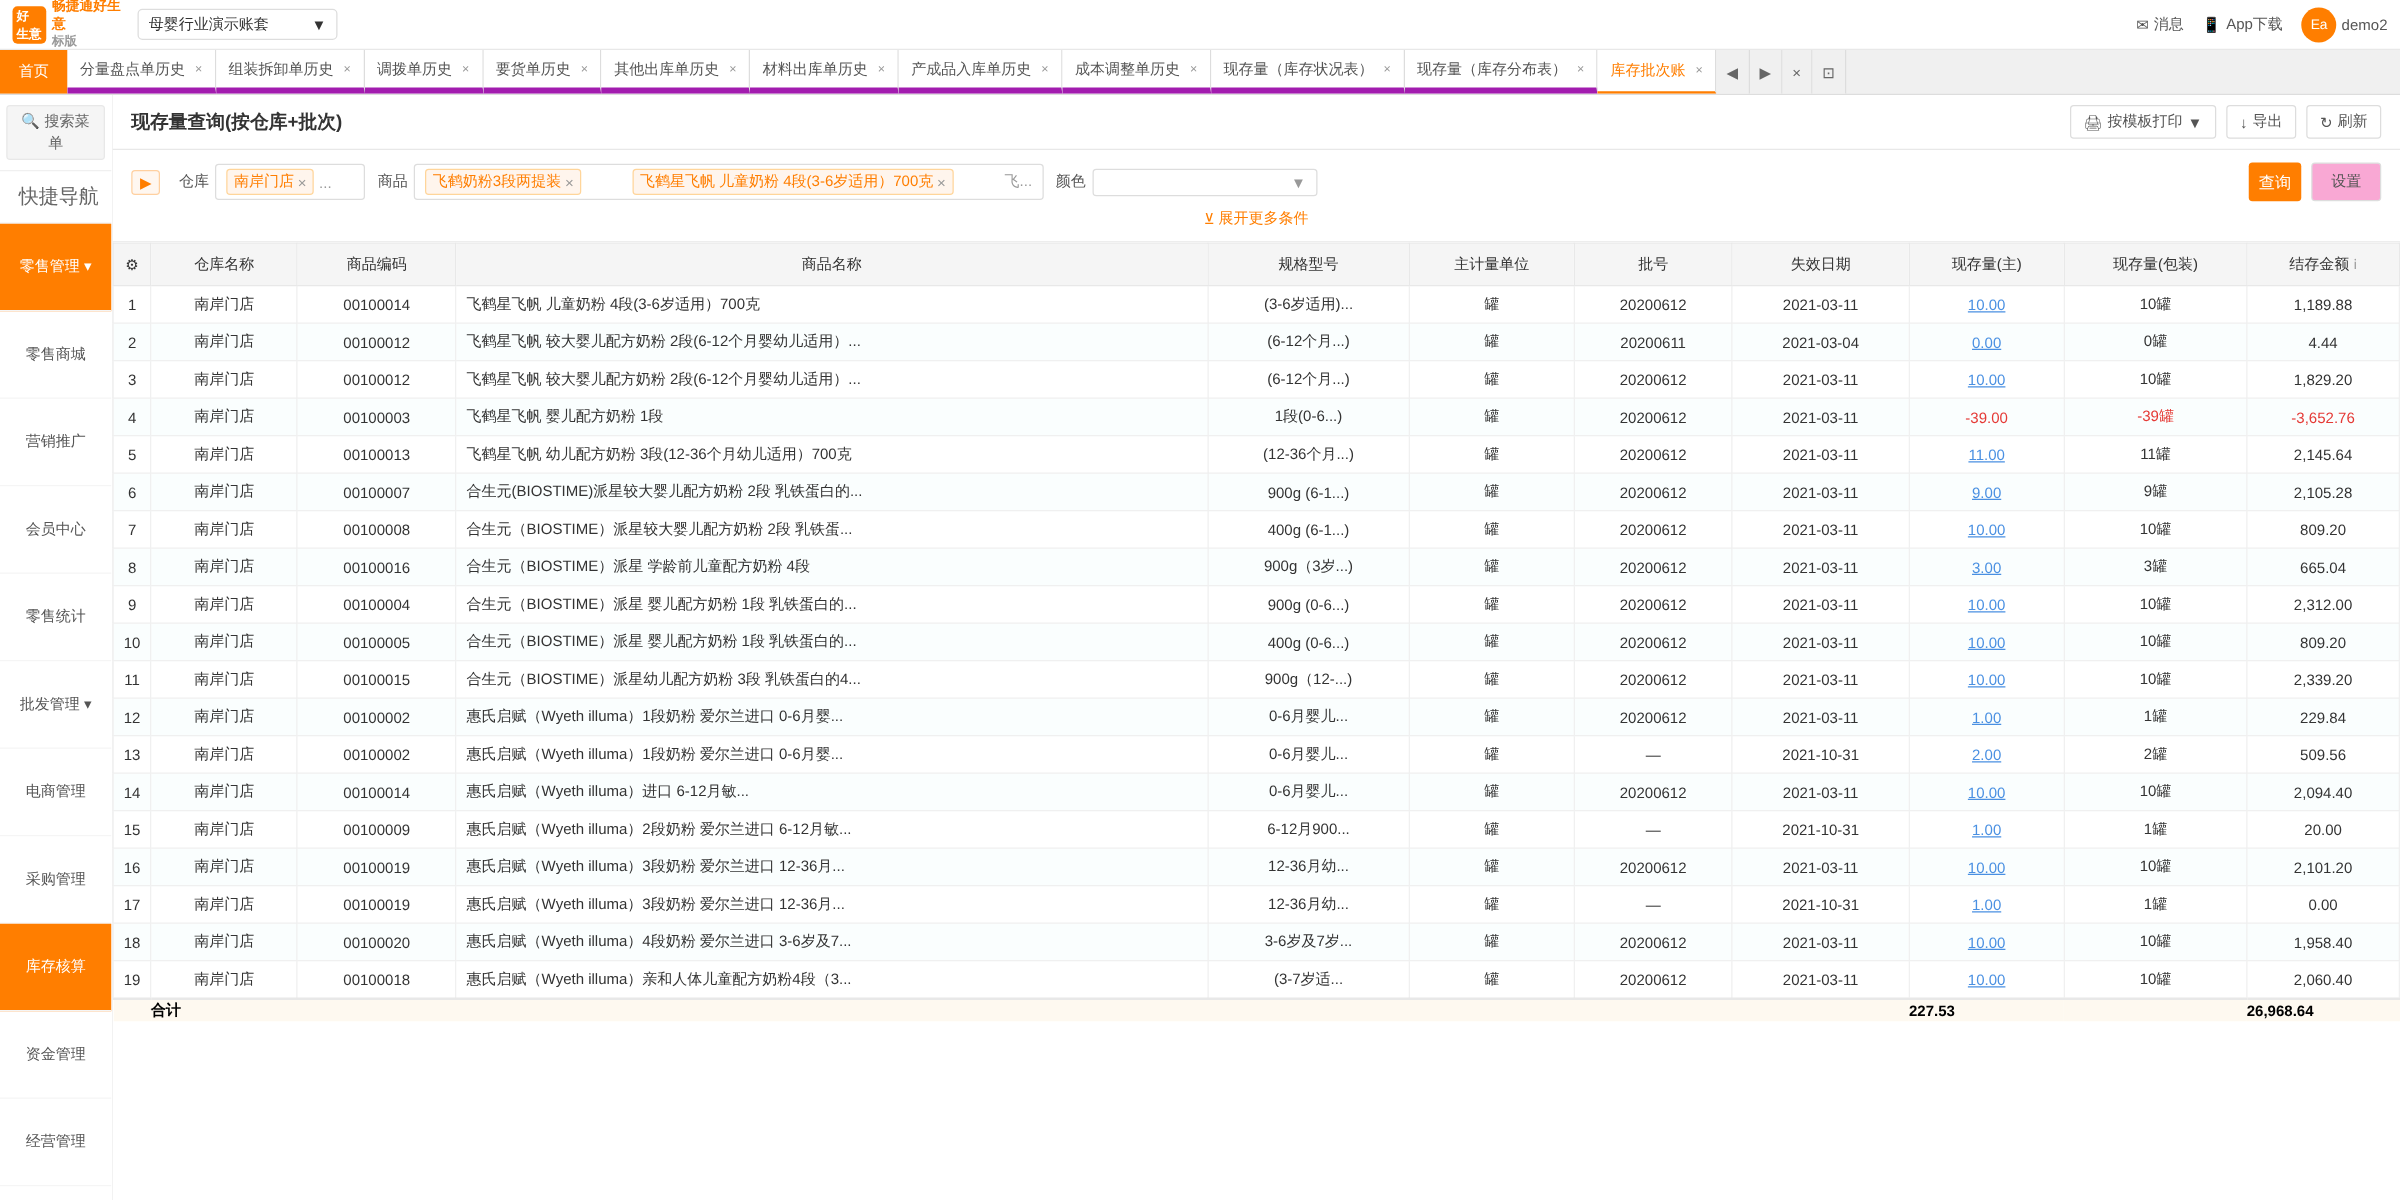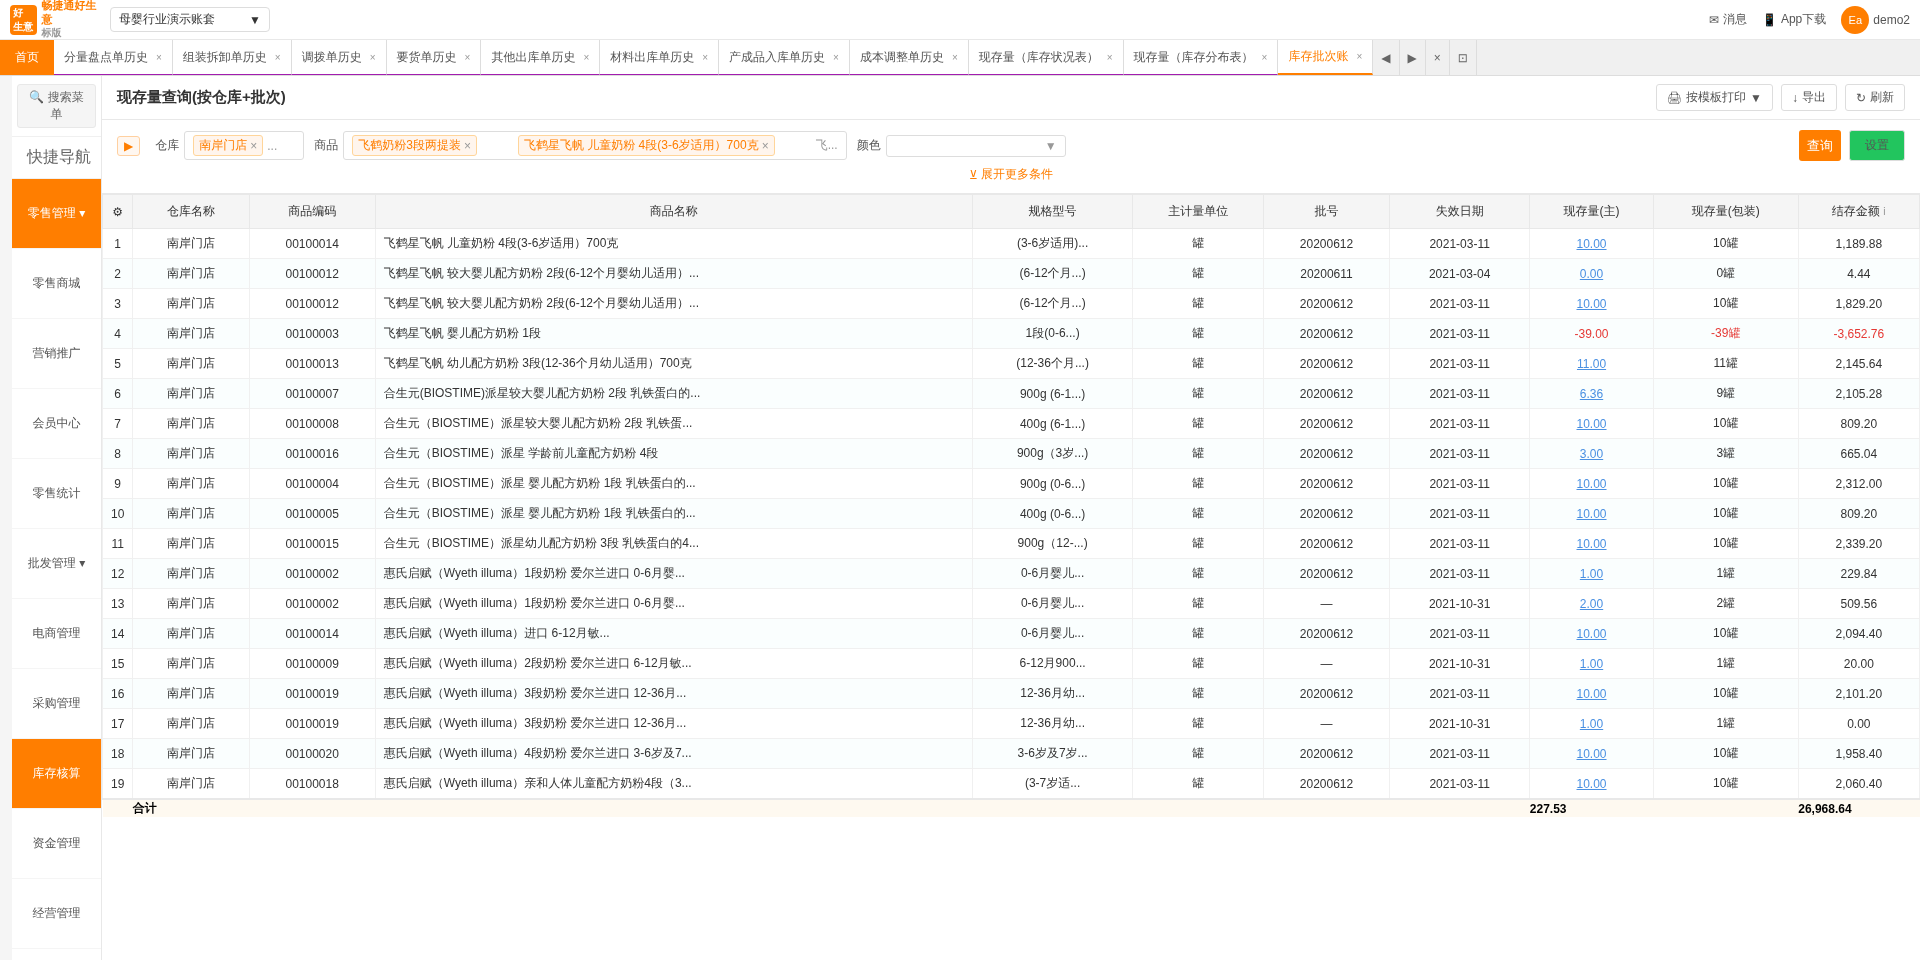--- a/index.html
+++ b/index.html
@@ -10,30 +10,30 @@
     .logo { display: flex; align-items: center; gap: 5px; color: #ff7e00; font-weight: bold; font-size: 13px; width: 90px; }
     .logo-icon { width: 30px; height: 30px; background: #ff7e00; border-radius: 4px; display: flex; align-items: center; justify-content: center; color: white; font-size: 10px; }
     .company-selector { display: flex; align-items: center; gap: 5px; border: 1px solid #ddd; border-radius: 4px; padding: 3px 8px; cursor: pointer; color: #333; min-width: 160px; justify-content: space-between; }
     .top-right { margin-left: auto; display: flex; align-items: center; gap: 15px; color: #555; }
     .top-right-item { display: flex; align-items: center; gap: 4px; cursor: pointer; }
     .avatar { width: 28px; height: 28px; border-radius: 50%; background: #ff7e00; display: flex; align-items: center; justify-content: center; color: white; font-size: 11px; }
 
     
     .tab-bar { display: flex; align-items: center; background: #f0f0f0; border-bottom: 1px solid #ddd; height: 36px; overflow: hidden; }
     .tab-home { background: #ff7e00; color: white; padding: 0 15px; height: 100%; display: flex; align-items: center; cursor: pointer; white-space: nowrap; }
-    .tab-item { display: flex; align-items: center; padding: 0 10px; height: 100%; border-right: 1px solid #ddd; background: #fff; cursor: pointer; white-space: nowrap; gap: 5px; color: #555; border-bottom: 1px solid #a21caf; }
+    .tab-item { display: flex; align-items: center; padding: 0 10px; height: 100%; border-right: 1px solid #ddd; background: #fff; cursor: pointer; white-space: nowrap; gap: 5px; color: #555; border-bottom: 5px solid #a21caf; }
     .tab-item.active { background: #fff; color: #ff7e00; border-bottom: 2px solid #ff7e00; }
     .tab-close { font-size: 10px; color: #999; cursor: pointer; margin-left: 3px; }
     .tab-nav-btn { padding: 0 8px; height: 100%; display: flex; align-items: center; cursor: pointer; color: #666; border-right: 1px solid #ddd; background: #f0f0f0; }
 
     
     .layout { display: flex; height: calc(960px - 76px); }
 
     
-    .sidebar { width: 90px; background: #fff; border-right: 1px solid #e8e8e8; display: flex; flex-direction: column; overflow-y: auto; margin-left: 12px; }
+    .sidebar { width: 90px; background: #fff; border-right: 1px solid #e8e8e8; display: flex; flex-direction: column; overflow-y: auto; }
     .sidebar-top { padding: 8px 5px; border-bottom: 1px solid #f0f0f0; }
     .sidebar-search { width: 100%; background: #f5f5f5; border: 1px solid #e8e8e8; border-radius: 3px; padding: 4px 6px; text-align: center; cursor: pointer; color: #666; }
     .sidebar-nav { padding: 5px 0; border-bottom: 1px solid #f0f0f0; }
     .sidebar-nav-item { padding: 5px 10px; color: #666; cursor: pointer; text-align: right; font-size: 16px; }
     .sidebar-menu-item { padding: 26px 5px; text-align: center; cursor: pointer; color: #555; border-bottom: 1px solid #f5f5f5; font-size: 12px; }
     .sidebar-menu-item.active { background: #ff7e00; color: white; }
 
     
     .main { flex: 1; overflow: hidden; display: flex; flex-direction: column; }
 
@@ -49,21 +49,21 @@
     .filter-area { background: #fff; padding: 10px 15px; border-bottom: 1px solid #e8e8e8; }
     .filter-row { display: flex; align-items: center; gap: 10px; flex-wrap: wrap; }
     .filter-group { display: flex; align-items: center; gap: 5px; }
     .filter-label { color: #555; white-space: nowrap; }
     .filter-tag-container { display: flex; align-items: center; gap: 4px; border: 1px solid #ddd; border-radius: 3px; padding: 3px 8px; min-width: 120px; background: #fff; }
     .filter-tag { display: flex; align-items: center; gap: 3px; background: #fff5ed; border: 1px solid #ffd59a; border-radius: 3px; padding: 1px 5px; color: #ff7e00; font-size: 11px; }
     .filter-tag-close { cursor: pointer; color: #999; }
     .filter-ellipsis { color: #999; cursor: pointer; }
     .filter-expand { display: flex; align-items: center; gap: 3px; color: #ff7e00; cursor: pointer; margin-top: 5px; justify-content: center; font-size: 11px; }
     .btn-search { background: #ff7e00; color: white; border: none; padding: 6px 8px; border-radius: 3px; cursor: pointer; font-size: 13px; }
-    .btn-setting { background: #22c55e; color: #555; border: 1px solid #ddd; padding: 6px 15px; border-radius: 3px; cursor: pointer; }
+    .btn-setting { background: #f9a8d4; color: #555; border: 1px solid #ddd; padding: 6px 15px; border-radius: 3px; cursor: pointer; }
     .expand-btn { background: #fff7f0; color: #ff7e00; border: 1px solid #ffd0a0; border-radius: 3px; padding: 2px 6px; cursor: pointer; font-size: 12px; margin-right: 5px; }
     .color-filter { display: flex; align-items: center; gap: 5px; border: 1px solid #ddd; border-radius: 3px; padding: 3px 8px; min-width: 120px; background: #fff; }
     .color-filter-arrow { margin-left: auto; color: #999; }
 
     
     .table-container { flex: 1; overflow-y: auto; background: #fff; margin: 0; }
     table { width: 100%; border-collapse: collapse; }
     thead th { background: #f5f5f5; border: 1px solid #e8e8e8; padding: 8px 6px; text-align: center; color: #333; font-weight: normal; white-space: nowrap; position: sticky; top: 0; z-index: 1; }
     tbody td { border: 1px solid #f0f0f0; padding: 6px 8px; text-align: center; color: #333; }
     tbody tr:nth-child(even) { background: #fafefe; }
@@ -345,21 +345,21 @@
     </tr>
             <tr>
       <td>6</td>
       <td>南岸门店</td>
       <td>00100007</td>
       <td class="td-left">合生元(BIOSTIME)派星较大婴儿配方奶粉 2段 乳铁蛋白的...</td>
       <td>900g (6-1...)</td>
       <td>罐</td>
       <td>20200612</td>
       <td>2021-03-11</td>
-      <td><span class="link-style">6.36</span></td>
+      <td><span class="link-style">9.00</span></td>
       <td>9罐</td>
       <td>2,105.28</td>
     </tr>
             <tr>
       <td>7</td>
       <td>南岸门店</td>
       <td>00100008</td>
       <td class="td-left">合生元（BIOSTIME）派星较大婴儿配方奶粉 2段 乳铁蛋...</td>
       <td>400g (6-1...)</td>
       <td>罐</td>

